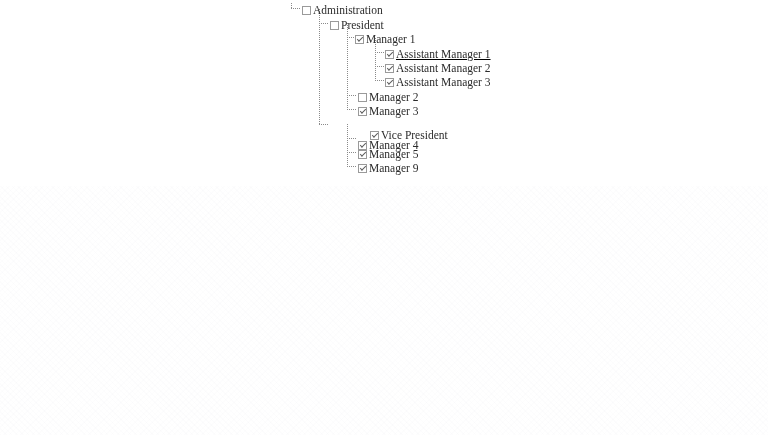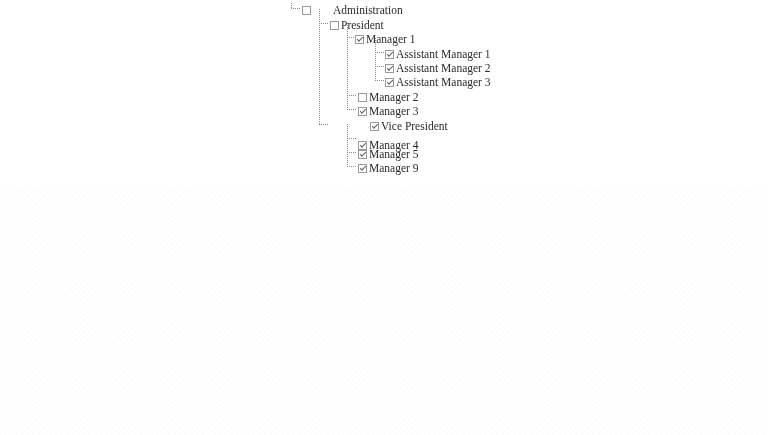--- a/index.html
+++ b/index.html
@@ -126,53 +126,53 @@
       <div class="h-stub" style="left: 375px; top: 66px; width: 9px;"></div>
       <div class="h-stub" style="left: 375px; top: 80px; width: 9px;"></div>
       <div class="h-stub" style="left: 347px; top: 95px; width: 10px;"></div>
       <div class="h-stub" style="left: 347px; top: 109px; width: 10px;"></div>
       <div class="h-stub" style="left: 319px; top: 124px; width: 10px;"></div>
       <div class="h-stub" style="left: 347px; top: 138px; width: 10px;"></div>
       <div class="h-stub" style="left: 347px; top: 152px; width: 10px;"></div>
       <div class="h-stub" style="left: 347px; top: 166px; width: 10px;"></div>
     </div>
   <div id="node-layer">
-      <div class="tree-row" style="left: 302px; top: 3px; gap: 20px;">
+      <div class="tree-row" style="left: 302px; top: 3px;">
         <span class="cb"></span>
         <span class="node-label">Administration</span>
       </div>
       <div class="tree-row" style="left: 330px; top: 18px;">
         <span class="cb"></span>
         <span class="node-label">President</span>
       </div>
       <div class="tree-row" style="left: 355px; top: 32px;">
         <span class="cb checked"></span>
         <span class="node-label">Manager 1</span>
       </div>
-      <div class="tree-row" style="left: 385px; top: 47px;">
+      <div class="tree-row" style="left: 385px; top: 47px; text-decoration: underline;">
         <span class="cb checked"></span>
         <span class="node-label">Assistant Manager 1</span>
       </div>
       <div class="tree-row" style="left: 385px; top: 61px;">
         <span class="cb checked"></span>
         <span class="node-label">Assistant Manager 2</span>
       </div>
       <div class="tree-row" style="left: 385px; top: 75px; align-items: center;">
         <span class="cb checked"></span>
         <span class="node-label">Assistant Manager 3</span>
       </div>
       <div class="tree-row" style="left: 358px; top: 90px;">
         <span class="cb"></span>
         <span class="node-label">Manager 2</span>
       </div>
       <div class="tree-row" style="left: 358px; top: 104px;">
         <span class="cb checked"></span>
         <span class="node-label">Manager 3</span>
       </div>
-      <div class="tree-row" style="left: 330px; top: 119px; padding-left: 40px;">
+      <div class="tree-row" style="left: 330px; top: 128px; padding-left: 40px;">
         <span class="cb checked"></span>
         <span class="node-label">Vice President</span>
       </div>
       <div class="tree-row" style="left: 358px; top: 138px; text-align: center;">
         <span class="cb checked"></span>
         <span class="node-label">Manager 4</span>
       </div>
       <div class="tree-row" style="left: 358px; top: 147px; font-family: Liberation Serif, serif;">
         <span class="cb checked"></span>
         <span class="node-label">Manager 5</span>

